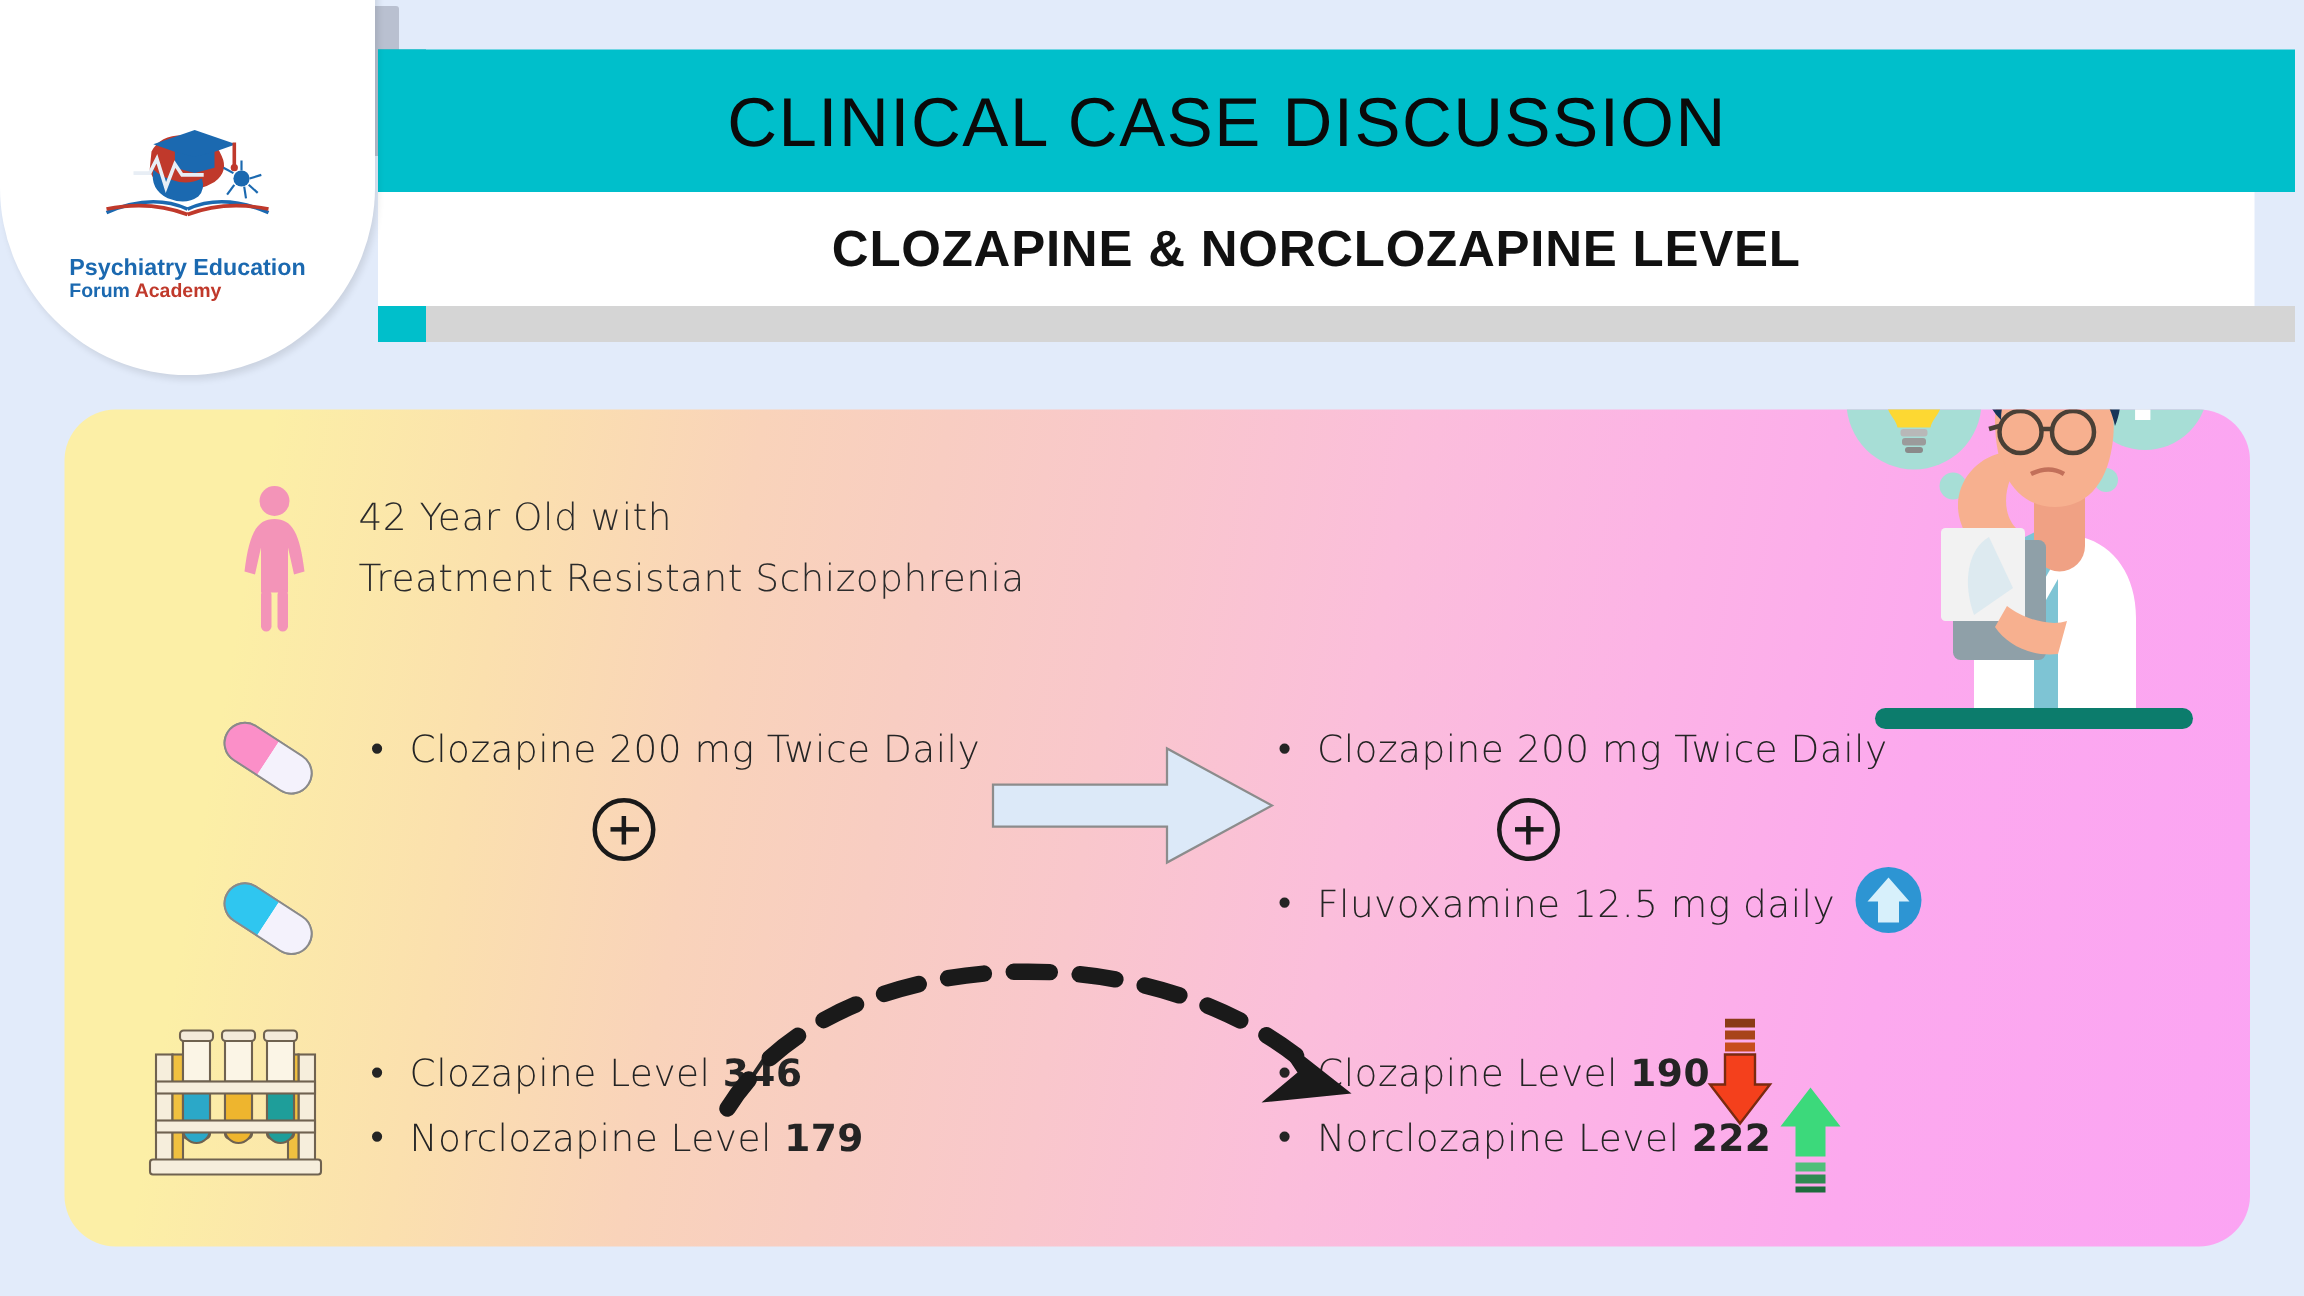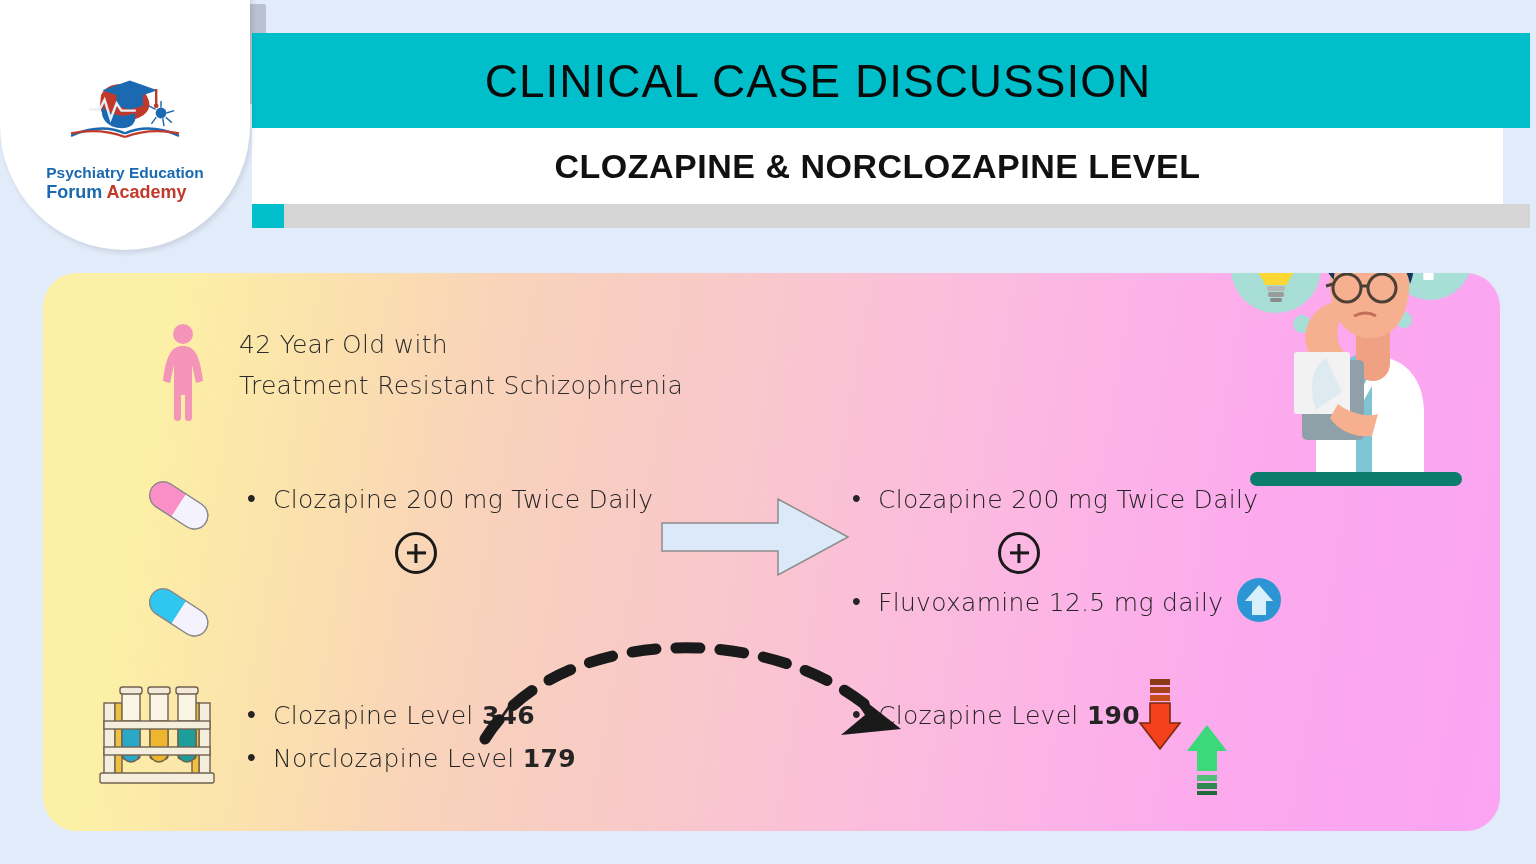--- a/index.html
+++ b/index.html
@@ -56,21 +56,21 @@
     background:#fff;
     border-radius:0 0 130px 130px;
     box-shadow:2px 3px 5px rgba(0,0,0,.10);
     z-index:20;
     display:flex; flex-direction:column; align-items:center; justify-content:flex-end;
     padding-bottom:48px;
   }
   .logo-art{ width:120px; height:92px; }
   .logo-text{ line-height:1.12; margin-top:2px; }
   .logo-l1{ font-size:15.5px; font-weight:bold; color:#1B69B0; font-family:"Liberation Sans",sans-serif;}
-  .logo-l2{ font-size:18px; font-weight:bold; font-family:"Liberation Sans",sans-serif;}
+  .logo-l2{ font-size:13px; font-weight:bold; font-family:"Liberation Sans",sans-serif;}
   .logo-l2 .a{ color:#1B69B0; }
   .logo-l2 .b{ color:#C0392B; }
 
   
   .card{
     position:absolute; left:43px; top:273px; width:1457px; height:558px;
     border-radius:34px;
     background:linear-gradient(100deg,
        #FCEFA6 0%, #FCEFA6 9%, #FBE0AE 20%, #F9D3BA 30%,
        #F8CDC2 38%, #F9C7CC 47%, #FBBEDB 58%, #FCB3E6 70%,
@@ -248,20 +248,21 @@
   </ul>
   <div class="plus-circle plus-right"></div>
 
   <ul class="bullets col-left-labs">
     <li><span>Clozapine Level </span><span class="val">346</span></li>
     <li><span>Norclozapine Level </span><span class="val">179</span></li>
   </ul>
 
   <ul class="bullets col-right-labs">
     <li><span>Clozapine Level </span><span class="val">190</span></li>
+    <li><span>Norclozapine Level </span><span class="val">222</span></li>
   </ul>
 
   <svg class="block-arrow" viewBox="0 0 190 80">
     <polygon points="2,26 118,26 118,2 188,40 118,78 118,54 2,54" fill="#DCE9F8" stroke="#8C8C8C" stroke-width="1.5"></polygon>
   </svg>
 
   <svg class="curve-arrow" viewBox="0 0 460 150">
     <path d="M12 120 C 80 10, 290 -2, 400 92" fill="none" stroke="#1A1A1A" stroke-width="11" stroke-linecap="round" stroke-dasharray="24 20"></path>
     <polygon points="372,66 428,110 368,116 392,96" fill="#1A1A1A"></polygon>
   </svg>

